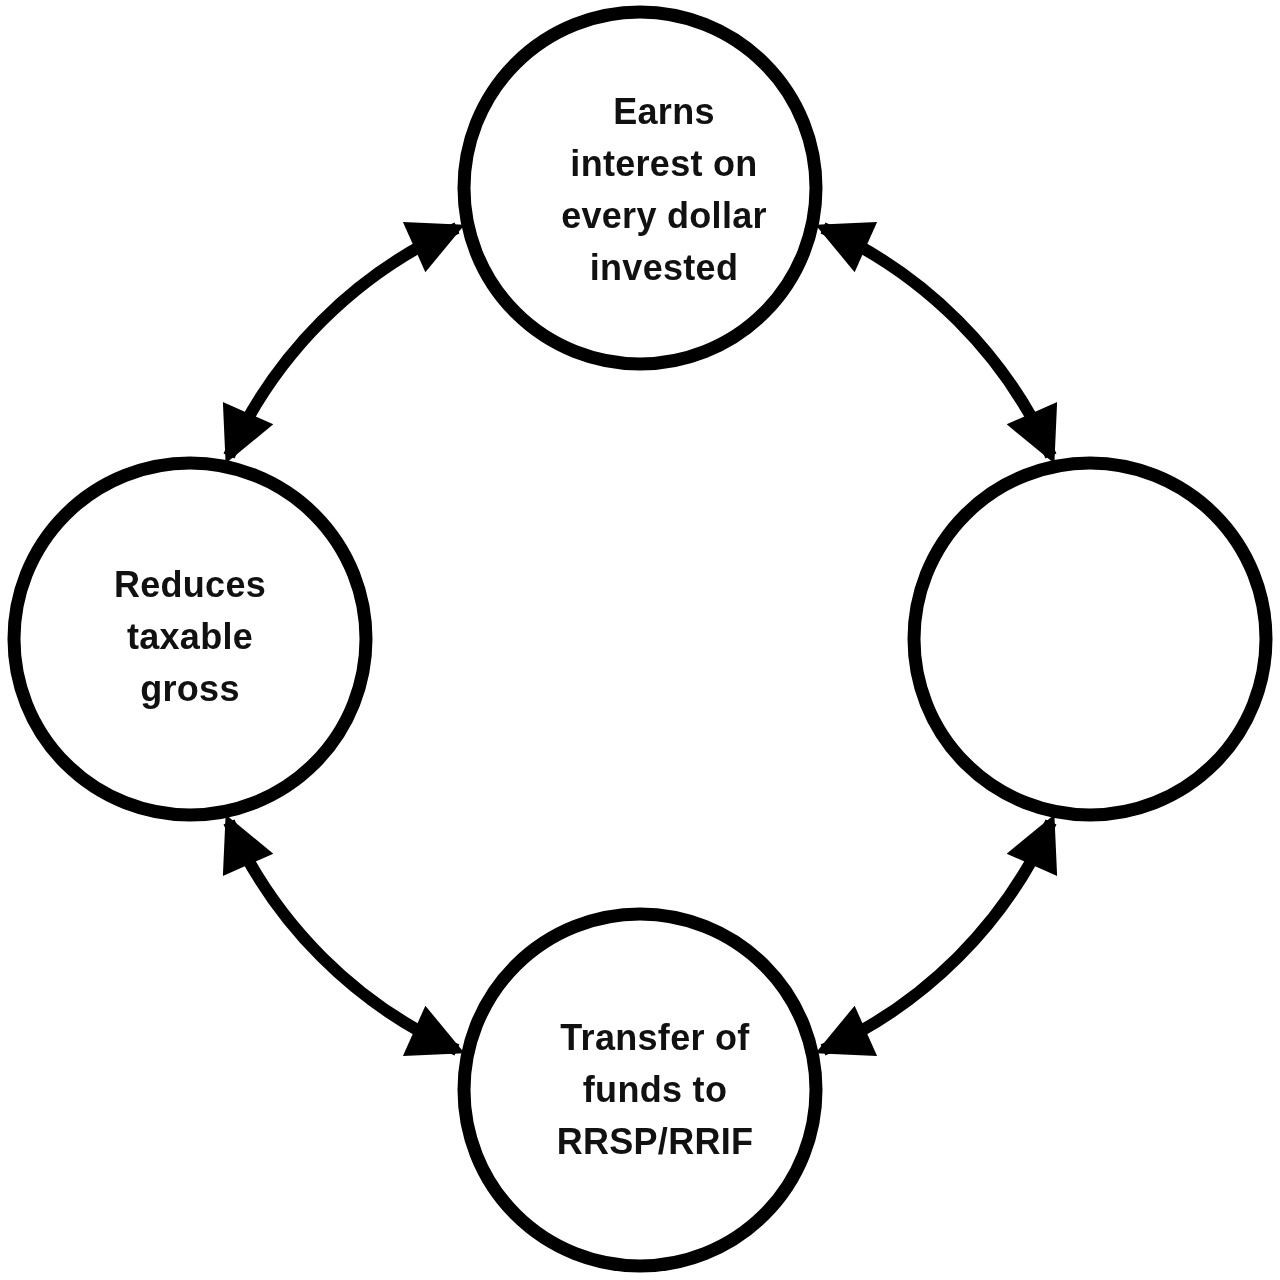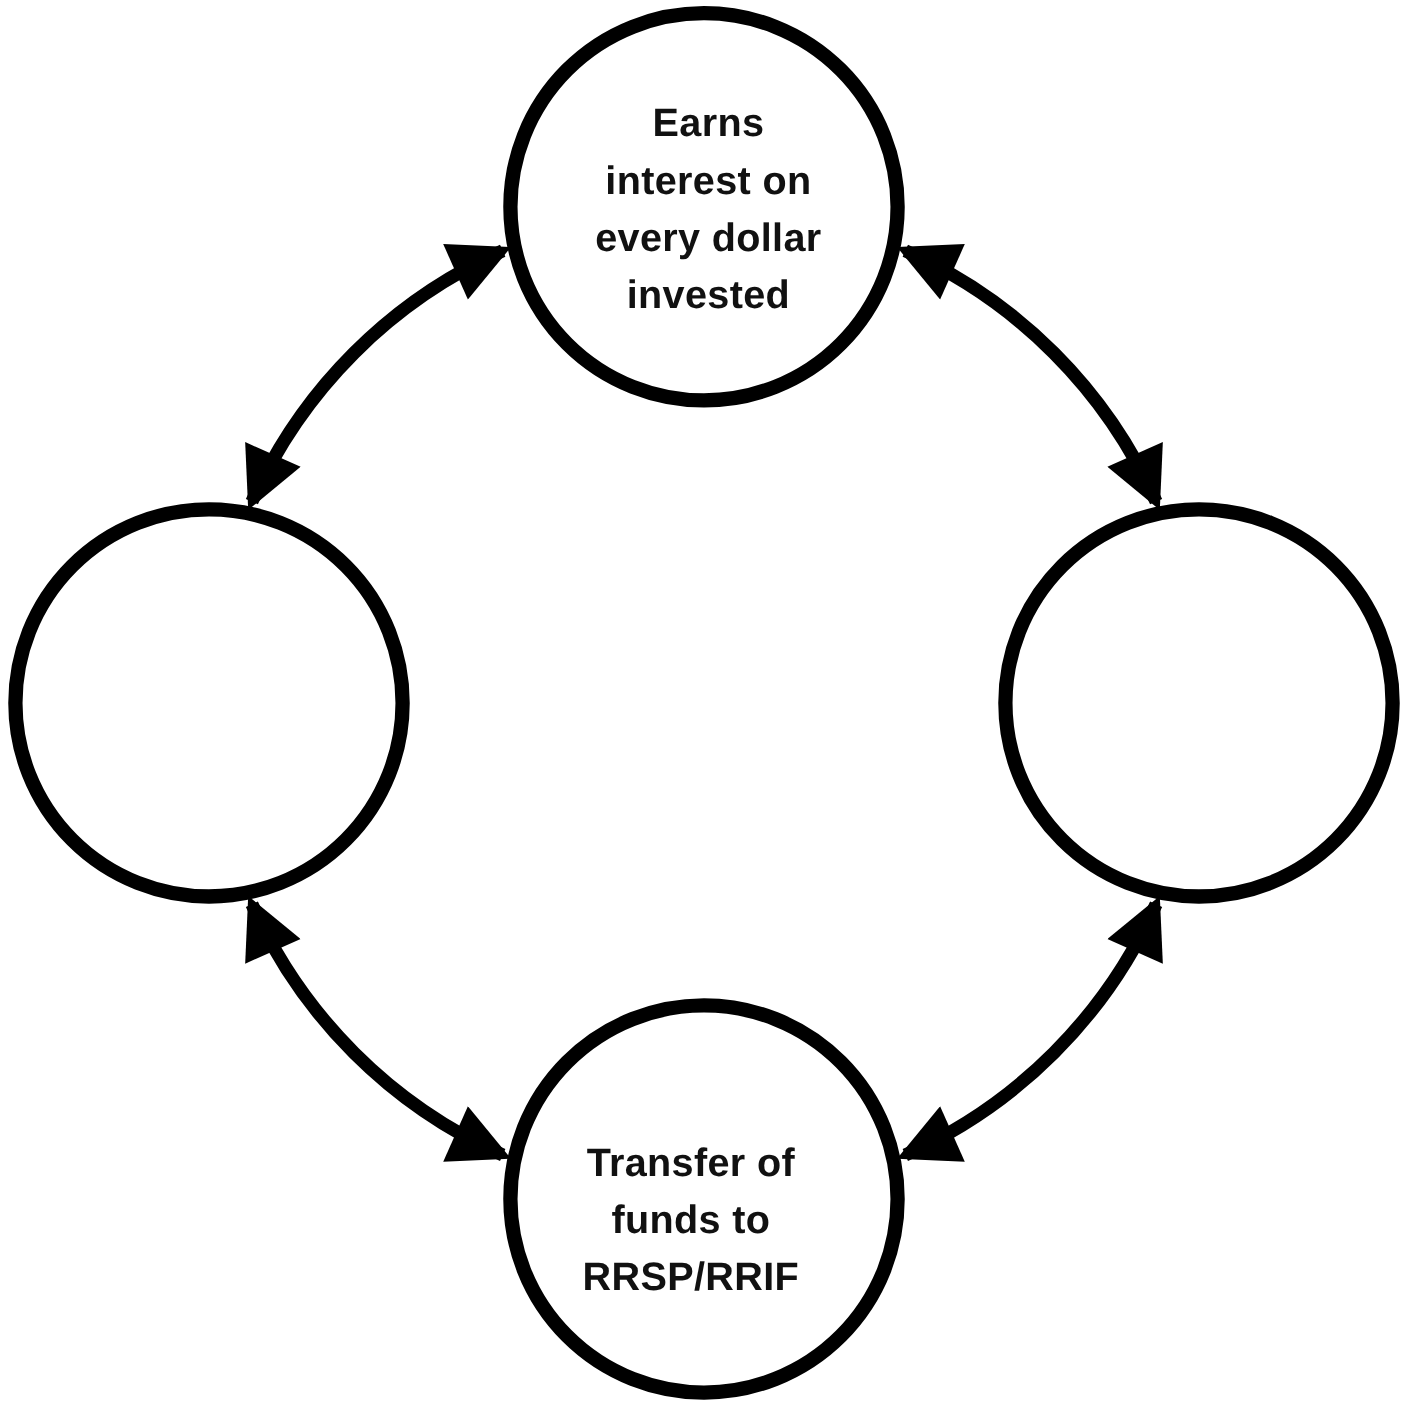--- a/index.html
+++ b/index.html
@@ -27,23 +27,23 @@
     transform: translate(-50%, -50%);
     width: 320px;
     text-align: center;
     white-space: pre-line;
     font-size: 36px;
     font-weight: 700;
     line-height: 52px;
     letter-spacing: 0.3px;
     color: #111111;
   }
-  .node-label.top    { left: 644px;  top: 190px;  }
+  .node-label.top    { left: 664px;  top: 190px;  }
   .node-label.right  { left: 1090px; top: 639px;  }
-  .node-label.bottom { left: 628px;  top: 1090px; margin-top: 19px; }
+  .node-label.bottom { left: 655px;  top: 1090px; }
   .node-label.left   { left: 190px;  top: 637px;  }
 </style>
 </head>
 <body>
 
 <div class="canvas">
 
   <svg class="diagram-svg" viewBox="0 0 1280 1280">
     <defs>
       <marker id="arrowhead" viewBox="0 0 10 10" refX="8.5" refY="5" markerWidth="5" markerHeight="4.6" orient="auto-start-reverse" markerUnits="strokeWidth">
@@ -65,14 +65,17 @@
   <div class="node-label top">Earns
 interest on
 every dollar
 invested</div>
 
 
   <div class="node-label bottom">Transfer of
 funds to
 RRSP/RRIF</div>
 
+  <div class="node-label left">Reduces
+taxable
+gross</div>
 
 </div>
 
 </body></html>

